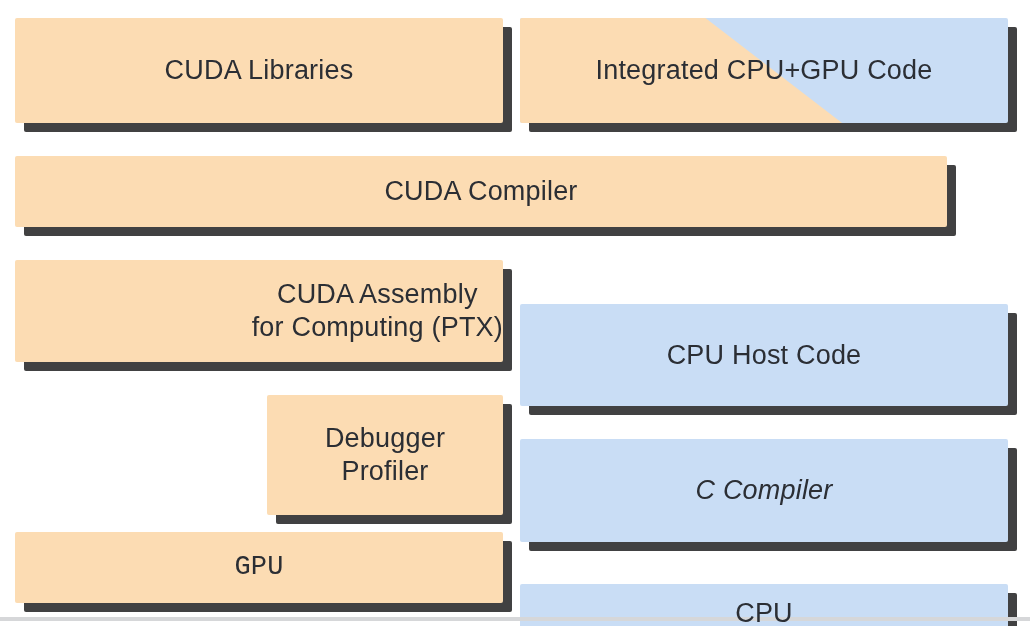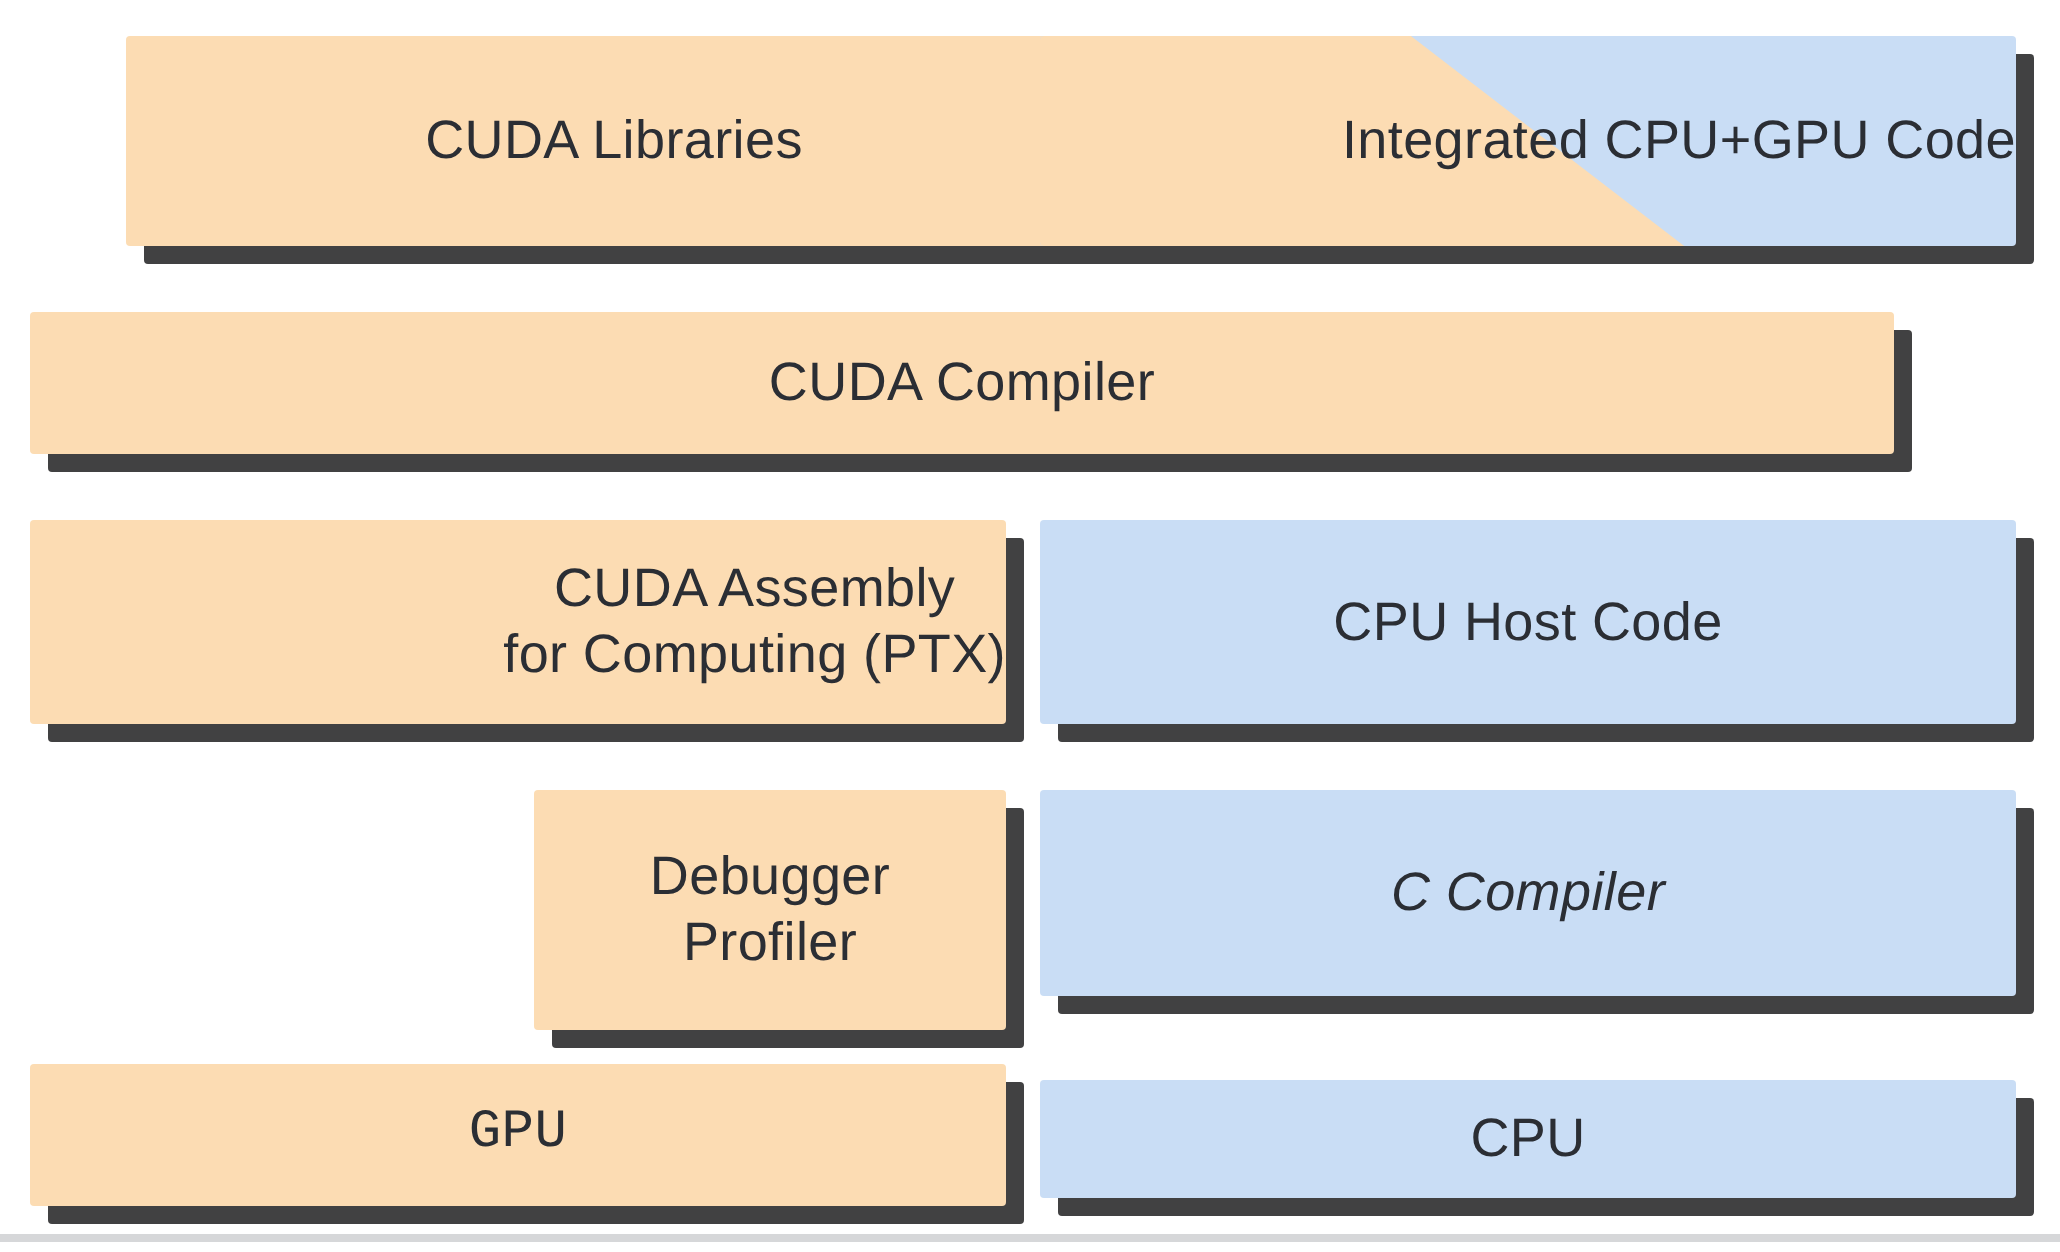--- a/index.html
+++ b/index.html
@@ -19,34 +19,34 @@
     text-align: center;
     font-size: 27px;
     line-height: 33px;
     color: var(--text, #2b2e34);
     border-radius: 2px;
     box-shadow: 9px 9px 0 var(--shadow, #414142);
     white-space: pre-line;
     letter-spacing: 0.2px;
   }
   .fill-orange { background: var(--orange, #fcdcb3); }
-  .fill-blue   { background: var(--blue, #c9ddf5); }
-  .split-base  { background: var(--blue, #c9ddf5); justify-content: flex-end; }
+  .fill-blue   { background: var(--blue, #c9ddf5); margin-top: 44px; }
+  .split-base  { background: var(--blue, #c9ddf5); }
   .split-overlay {
     position: absolute;
     inset: 0;
     background: var(--orange, #fcdcb3);
     clip-path: polygon(0 0, 38% 0, 66% 100%, 0 100%);
     border-radius: 2px 0 0 2px;
     z-index: 0;
   }
   .block .label { position: relative; z-index: 1; }
 
   
-  .b-cuda-libraries   { left: 15px;  top: 18px;  width: 488px; height: 105px; margin-left: 48px; }
+  .b-cuda-libraries   { left: 15px;  top: 18px;  width: 488px; height: 105px; }
   .b-integrated       { left: 520px; top: 18px;  width: 488px; height: 105px; }
   .b-cuda-compiler    { left: 15px;  top: 156px; width: 932px; height: 71px;  }
   .b-cuda-assembly    { left: 15px;  top: 260px; width: 488px; height: 102px; justify-content: flex-end; }
   .b-cpu-host-code    { left: 520px; top: 260px; width: 488px; height: 102px; }
   .b-cuda-driver      { left: 15px;  top: 395px; width: 225px; height: 103px; }
   .b-debugger         { left: 267px; top: 395px; width: 236px; height: 120px; }
   .b-c-compiler       { left: 520px; top: 395px; width: 488px; height: 103px; font-style: italic; }
   .b-gpu              { left: 15px;  top: 532px; width: 488px; height: 71px; font-family: Liberation Mono, monospace;  }
   .b-cpu              { left: 520px; top: 540px; width: 488px; height: 59px;  }
 

